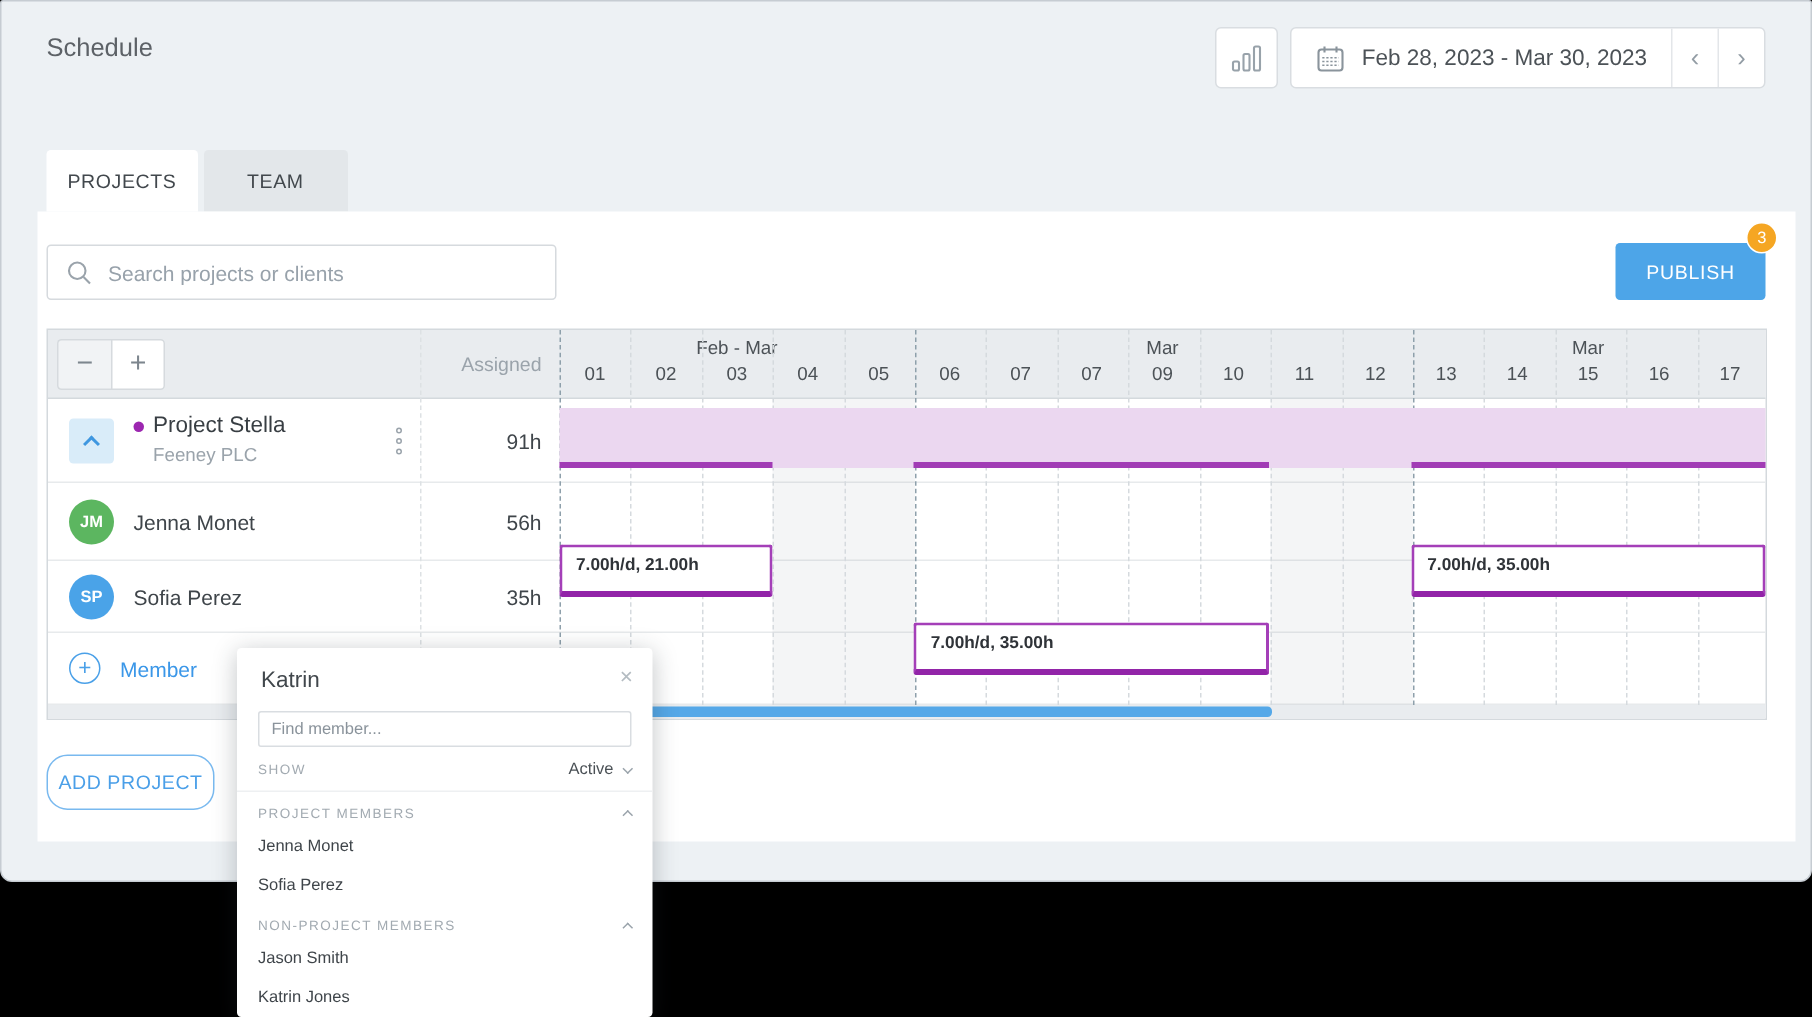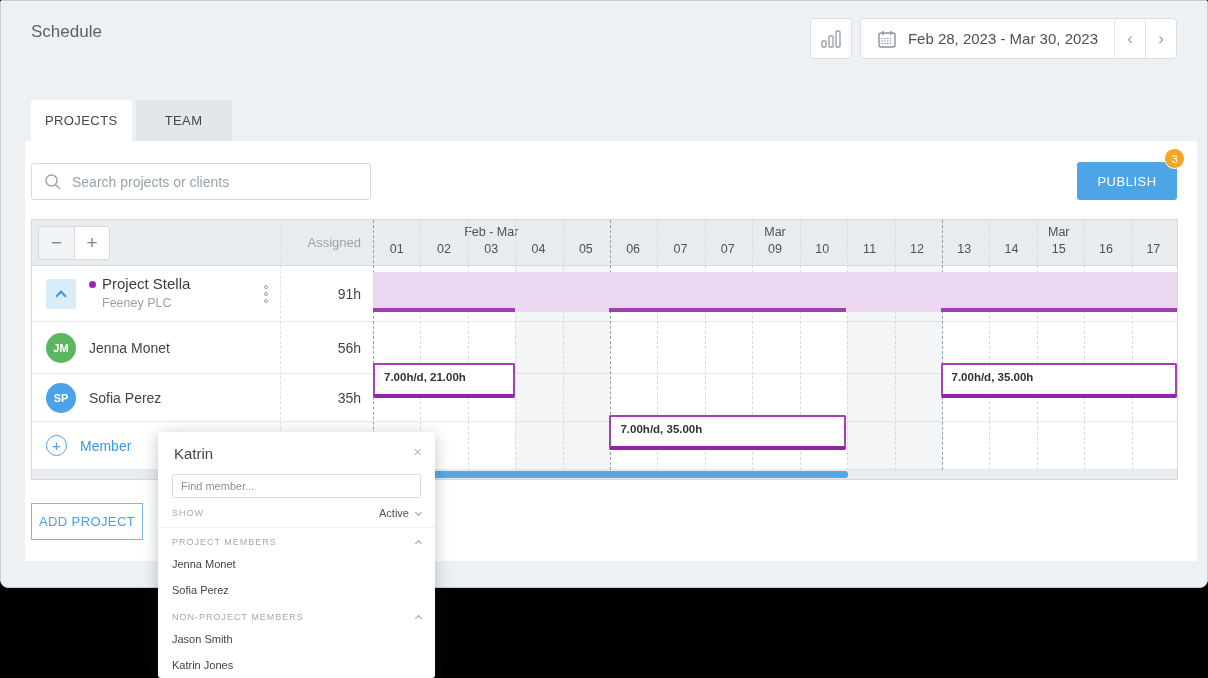--- a/index.html
+++ b/index.html
@@ -98,21 +98,21 @@
   .overlay { position:absolute; left:341px; top:0; width:806px; height:250px; pointer-events:none; }
   .wkend { position:absolute; top:46px; height:204px; background:rgba(130,145,158,.09); }
   .dsep { position:absolute; top:0; height:250px; border-left:1px dashed #d5dade; width:0; }
   .wsep { position:absolute; top:0; height:250px; border-left:1px dashed #8ea0ab; width:0; }
   .asep { position:absolute; left:248px; top:0; height:250px; border-left:1px dashed #dde1e4; width:0; }
 
   .scrollzone { position:absolute; left:0; top:250px; width:100%; height:9px; background:#e9ecef; cursor:pointer; }
   .thumb { position:absolute; left:341px; top:1px; width:475px; height:7px; background:#55a8e8; border-radius:3px; cursor:grab; }
 
   .add-project { position:absolute; left:6px; top:362px; width:112px; height:37px; background:#fff;
-                 border:1px solid #79b9ef; border-radius:0; color:#4a9fe8; font-size:13px;
+                 border:1px solid #79b9ef; border-radius:14px; color:#4a9fe8; font-size:13px;
                  letter-spacing:.4px; cursor:pointer; font-family:"Liberation Sans", sans-serif; }
 
   
   .popup { position:absolute; left:158px; top:432px; width:277px; height:246px; background:#fff;
            box-shadow:0 3px 16px rgba(35,45,55,.28); z-index:10; border-radius:3px; overflow:hidden; }
   .p-head { position:relative; padding:13px 16px 11px; font-size:15px; color:#41474c; }
   .p-close { position:absolute; right:13px; top:11px; color:#b4bcc2; font-size:15px; cursor:pointer; }
   .p-find { display:block; margin:1px 14px 0; width:249px; height:24px; border:1px solid #d9dde1;
             border-radius:2px; font-size:11px; padding:0 8px; color:#555e66; outline:none;
             font-family:"Liberation Sans", sans-serif; }

